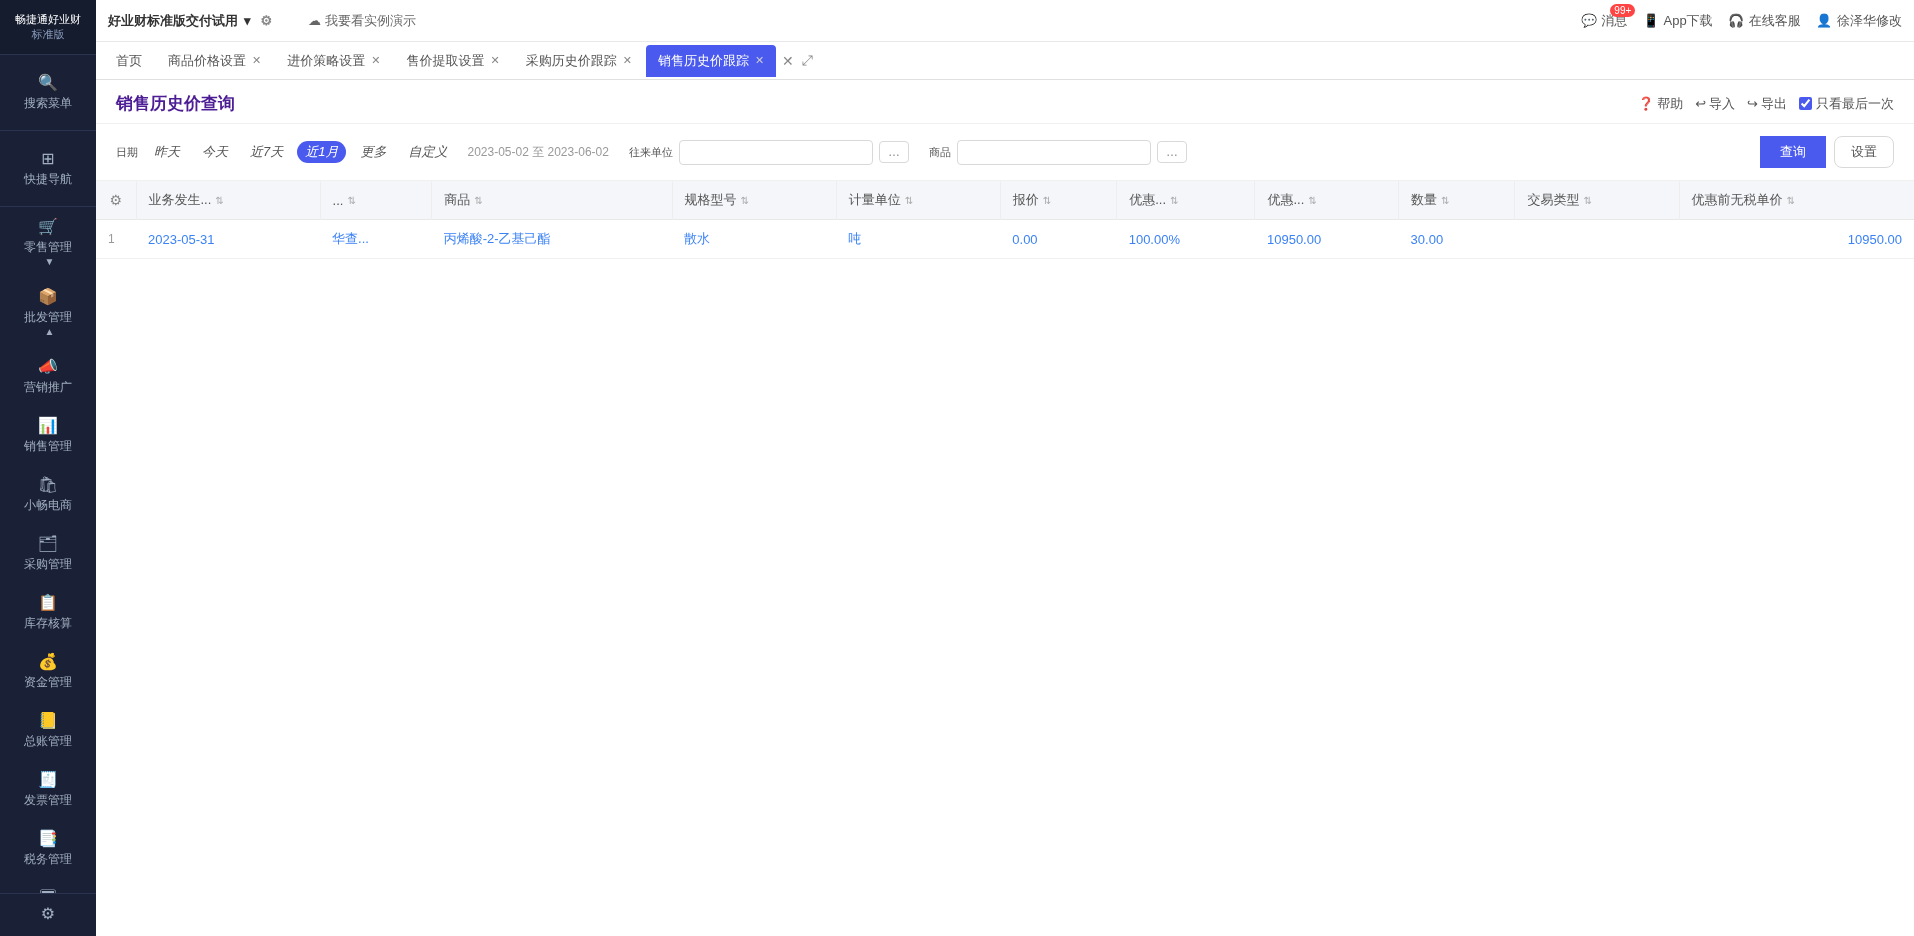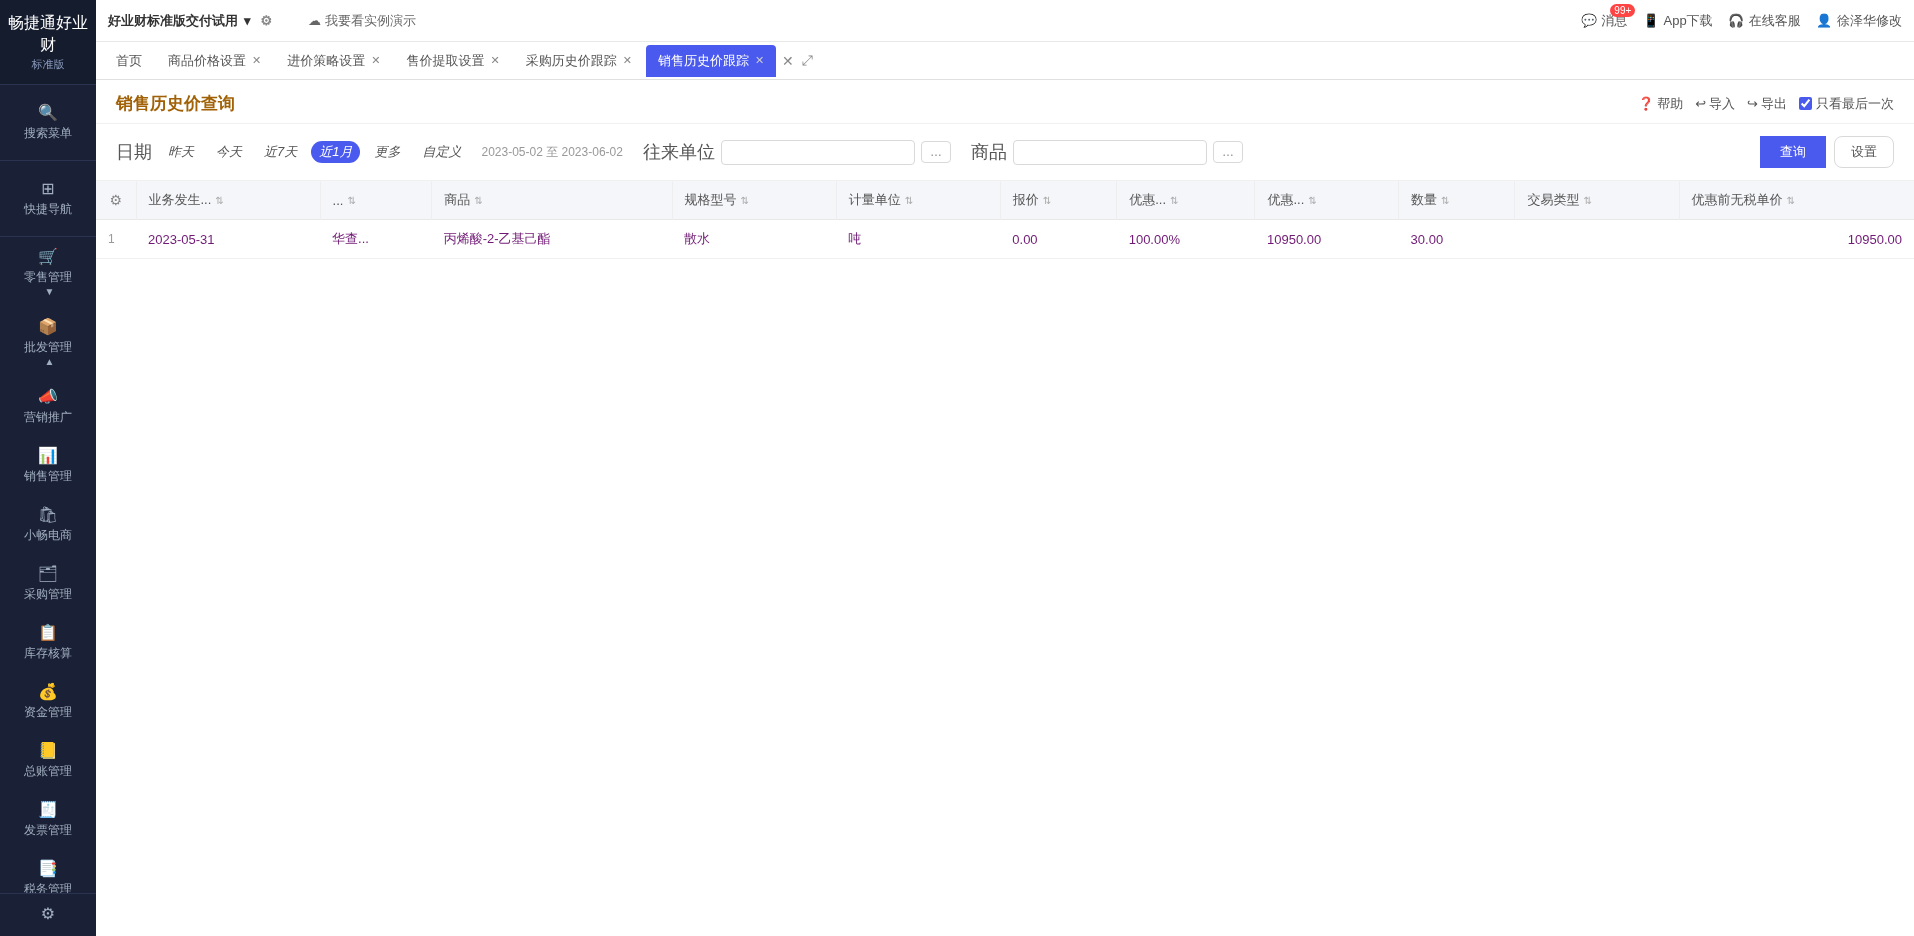--- a/index.html
+++ b/index.html
@@ -16,21 +16,21 @@
       height: 100%;
     }
     .sidebar-logo {
       padding: 12px 8px;
       background: #151c2e;
       text-align: center;
       border-bottom: 1px solid #2a3350;
     }
     .sidebar-logo-text {
       color: #fff;
-      font-size: 16px;
+      font-size: 11px;
       line-height: 1.4;
     }
     .sidebar-logo-sub {
       color: #8899bb;
       font-size: 11px;
     }
     .sidebar-search, .sidebar-nav {
       padding: 8px 0;
       text-align: center;
       border-bottom: 1px solid #2a3350;
@@ -167,21 +167,21 @@
     .page-header {
       display: flex;
       align-items: center;
       justify-content: space-between;
       padding: 12px 20px 8px;
       border-bottom: 1px solid #f0f0f0;
     }
     .page-title {
       font-size: 17px;
       font-weight: 600;
-      color: #a16207;
+      color: #4c1d95;
     }
     .page-header-actions {
       display: flex;
       align-items: center;
       gap: 12px;
       font-size: 13px;
       color: #555;
     }
     .page-header-actions .action-item {
       display: flex;
@@ -199,21 +199,21 @@
       border-bottom: 1px solid #f0f0f0;
       flex-wrap: wrap;
     }
     .search-group {
       display: flex;
       align-items: center;
       gap: 8px;
     }
     .search-label {
       color: #555;
-      font-size: 18px;
+      font-size: 11px;
       white-space: nowrap;
     }
     .date-filters {
       display: flex;
       align-items: center;
       gap: 6px;
       font-size: 13px;
       font-style: italic;
     }
     .date-btn {
@@ -305,21 +305,21 @@
       text-align: left;
       color: #555;
       font-weight: 500;
       white-space: nowrap;
       border-right: 1px solid #eee;
       position: relative;
     }
     thead th:last-child { border-right: none; }
     tbody td {
       padding: 10px 12px;
-      color: #701a75;
+      color: #3b82f6;
       border-bottom: 1px solid #f0f0f0;
       white-space: nowrap;
     }
     .th-sort {
       display: flex;
       align-items: center;
       gap: 4px;
     }
     .sort-icon { color: #aaa; font-size: 10px; }
     .gear-icon { color: #888; font-size: 14px; }

